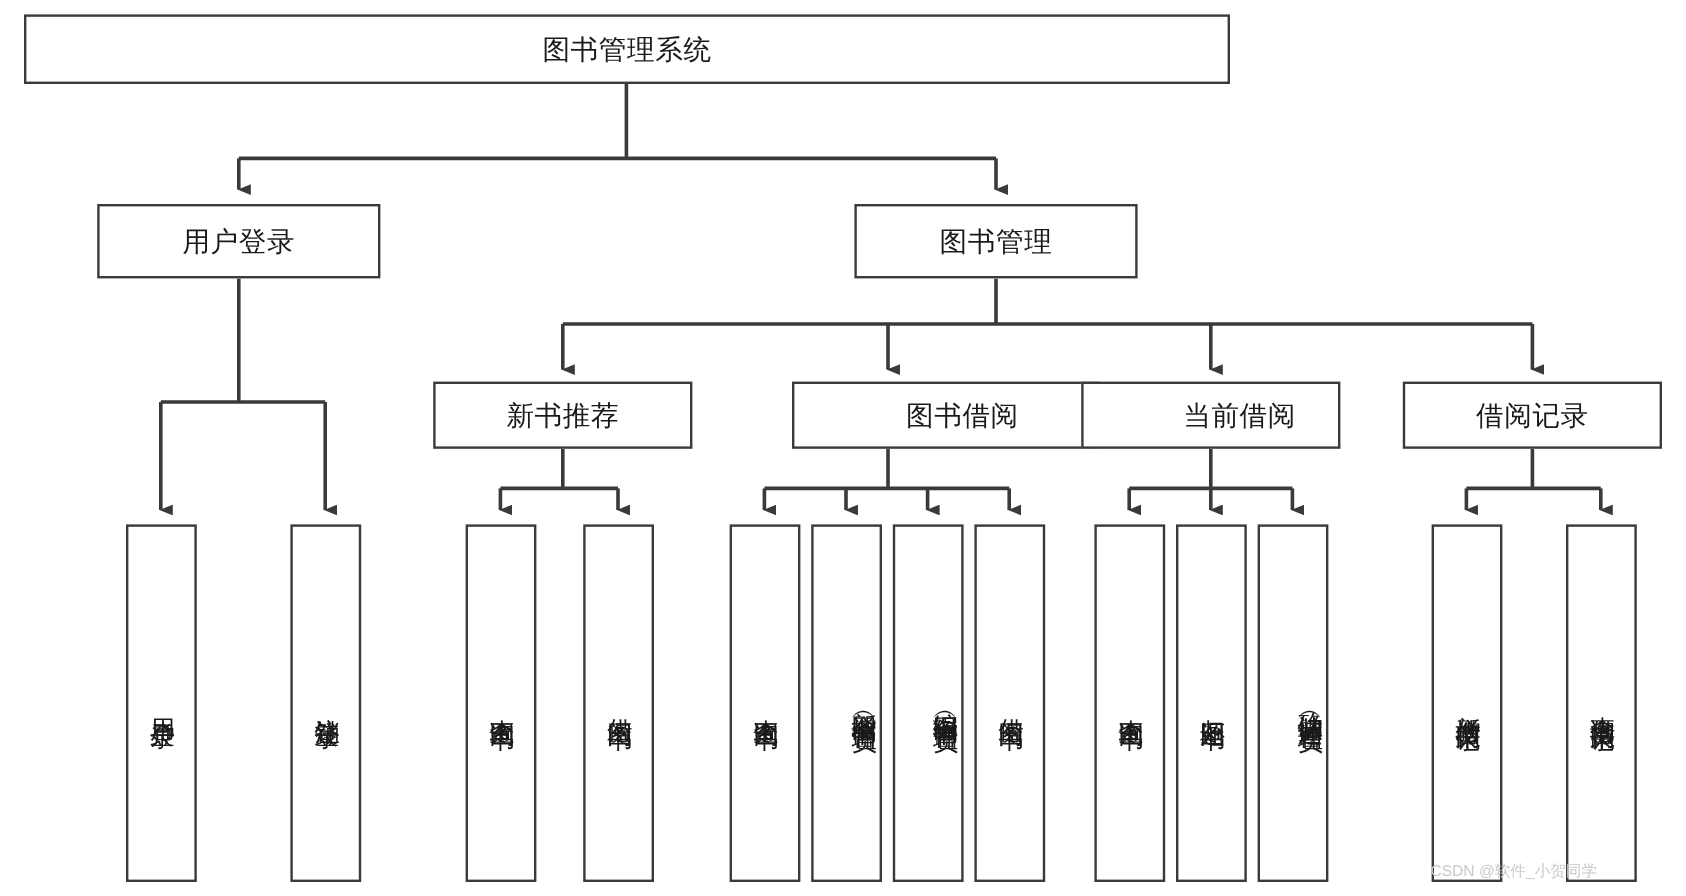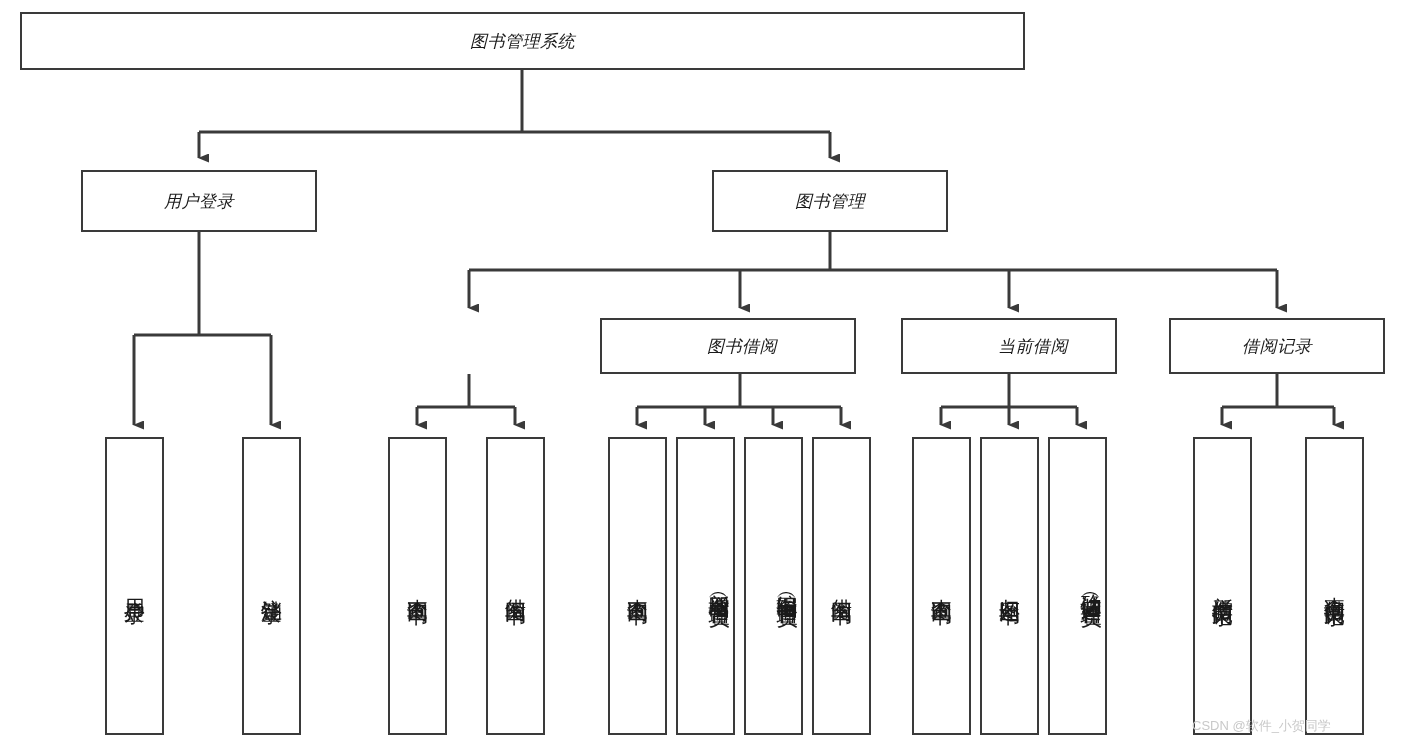--- a/index.html
+++ b/index.html
@@ -28,23 +28,22 @@
     position: absolute;
     box-sizing: border-box;
     background: #ffffff;
     border: 2.5px solid #3a3a3a;
     display: flex;
     align-items: center;
     justify-content: center;
     color: #1a1a1a;
   }
   .node.horiz {
-    font-size: 17px;
+    font-size: 23px;
     letter-spacing: 0.5px;
-    font-style: italic;
   }
   .node.vert {
     writing-mode: vertical-rl;
     text-orientation: upright;
     font-size: 21px;
     letter-spacing: 2px;
     padding: 4px 0;
   }
   .node.vert.top-align {
     align-items: flex-start;
@@ -118,21 +117,24 @@
     <span>图书管理系统</span>
   </div>
 
   <div class="node horiz" style="left:81px; top:170px; width:236px; height:62px;">
     <span>用户登录</span>
   </div>
   <div class="node horiz" style="left:712px; top:170px; width:236px; height:62px;">
     <span>图书管理</span>
   </div>
 
-  <div class="node horiz" style="left:600px; top:318px; width:256px; height:56px;padding-left:28px;">
+  <div class="node horiz" style="left:361px; top:318px; width:216px; height:56px;">
+    <span>新书推荐</span>
+  </div>
+  <div class="node horiz" style="left:660px; top:318px; width:256px; height:56px;padding-left:28px;">
     <span>图书借阅</span>
   </div>
   <div class="node horiz" style="left:901px; top:318px; width:216px; height:56px;padding-left:48px;">
     <span>当前借阅</span>
   </div>
   <div class="node horiz" style="left:1169px; top:318px; width:216px; height:56px;">
     <span>借阅记录</span>
   </div>
 
   <div class="node vert" style="left:105px; top:437px; width:59px; height:298px;">

